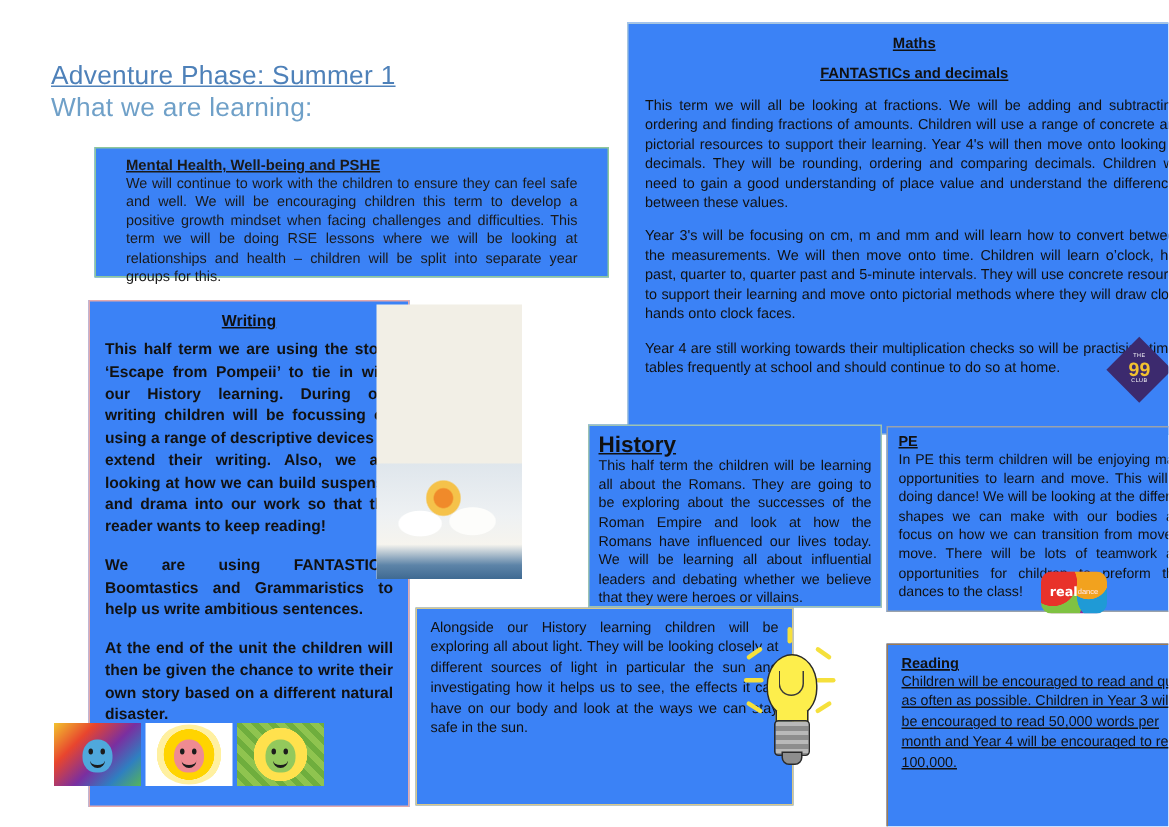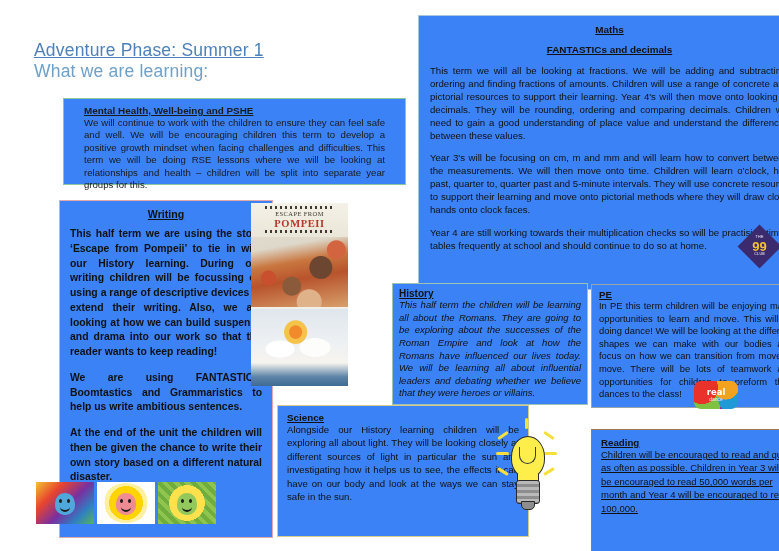--- a/index.html
+++ b/index.html
@@ -98,22 +98,22 @@
   #box-maths .sectitle { margin: 10px 0 7px 0; }
   #box-maths .sectitle-first { margin: 0 0 9px 0; }
 
   #box-history {
     left: 358px; top: 283px; width: 196px; height: 122px;
     border: 1px solid #9dc3b4;
     font-size: 9.5px;
     color: #111111;
     padding: 4px 6px;
   }
-  #box-history .hdr { font-size: 10px; }
-  #box-history p { line-height: 1.33; font-style: italic; }
+  #box-history .hdr { font-size: 15px; }
+  #box-history p { line-height: 1.33; }
 
   #box-pe {
     left: 557px; top: 284px; width: 210px; height: 124px;
     border: 1px solid #9aa2ab;
     font-size: 9.4px;
     color: #111111;
     padding: 4px 7px;
   }
   #box-pe .hdr { font-size: 9.6px; }
   #box-pe p { line-height: 1.34; }
@@ -254,21 +254,21 @@
     position: absolute;
     left: 694px; top: 381px;
     width: 44px; height: 28px;
     border-radius: 7px;
     background:
       radial-gradient(circle at 18% 25%, #e8322a 0 38%, transparent 39%),
       radial-gradient(circle at 72% 18%, #f2a21e 0 34%, transparent 35%),
       radial-gradient(circle at 88% 62%, #1f9ad6 0 34%, transparent 35%),
       radial-gradient(circle at 30% 85%, #7fc242 0 34%, transparent 35%),
       linear-gradient(120deg, #d8208c 0%, #a32ba0 55%, #5b2d90 100%);
-    display: flex; flex-direction: column;
+    display: flex; 
     align-items: center; justify-content: center;
   }
   #logo-realdance .rd1 {
     font-size: 8.5px; font-weight: bold; color: #ffffff; line-height: 1;
     font-family: "DejaVu Sans", sans-serif;
   }
   #logo-realdance .rd2 {
     font-size: 5px; color: #ffe9f5; line-height: 1; margin-top: 1px;
   }
 
@@ -357,37 +357,29 @@
     <span class="hdr">History</span>
     <p>This half term the children will be learning all about the Romans.  They are going to be exploring about the successes of the Roman Empire and look at how the Romans have influenced our lives today. We will be learning all about influential leaders and debating whether we believe that they were heroes or villains.</p>
   </div>
 
   <div class="box" id="box-pe">
     <span class="hdr">PE</span>
     <p>In PE this term children will be enjoying many opportunities to learn and move. This will be doing dance!  We will be looking at the different shapes we can make with our bodies and focus on how we can transition from move to move.  There will be lots of teamwork and opportunities for children to preform their dances to the class!</p>
   </div>
 
   <div class="box" id="box-science">
-    <span class="hdr">Science</span>
     <p>Alongside our History learning children will be exploring all about light. They will be looking closely at different sources of light in particular the sun and investigating how it helps us to see, the effects it can have on our body and look at the ways we can stay safe in the sun.</p>
   </div>
 
   <div class="box" id="box-reading">
     <span class="hdr">Reading </span>
     <p>Children will be encouraged to read and quiz as often as possible. Children in Year 3 will be encouraged to read 50,000 words per month and Year 4 will be encouraged to read 100,000.</p>
   </div>
 
   <div id="book-cover">
-    <div id="book-top">
-      <div class="cover-sky"></div>
-      <div class="cover-dots dots-a"></div>
-      <div class="cover-title1">ESCAPE FROM</div>
-      <div class="cover-title2">POMPEII</div>
-      <div class="cover-dots dots-b"></div>
-    </div>
     <div id="book-bottom"></div>
   </div>
 
   <div id="char-strip">
     <div class="char-tile" id="tile1">
       <div class="burst"></div>
       <div class="face">
         <div class="eye" style="left:4px; top:6px;"></div>
         <div class="eye" style="left:12px; top:6px;"></div>
         <div class="mouth" style="top:12px;"></div>

